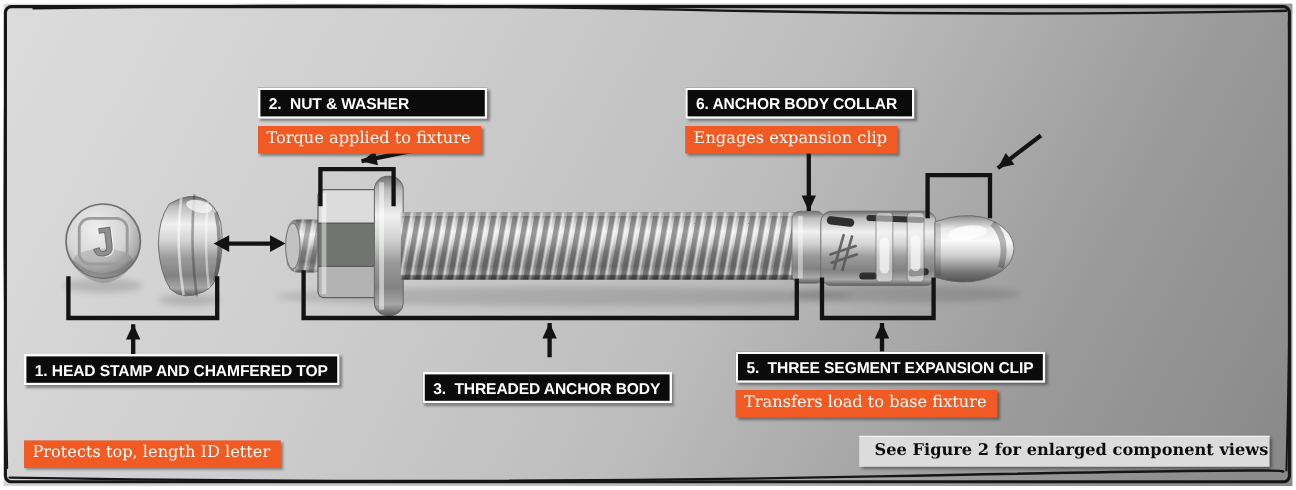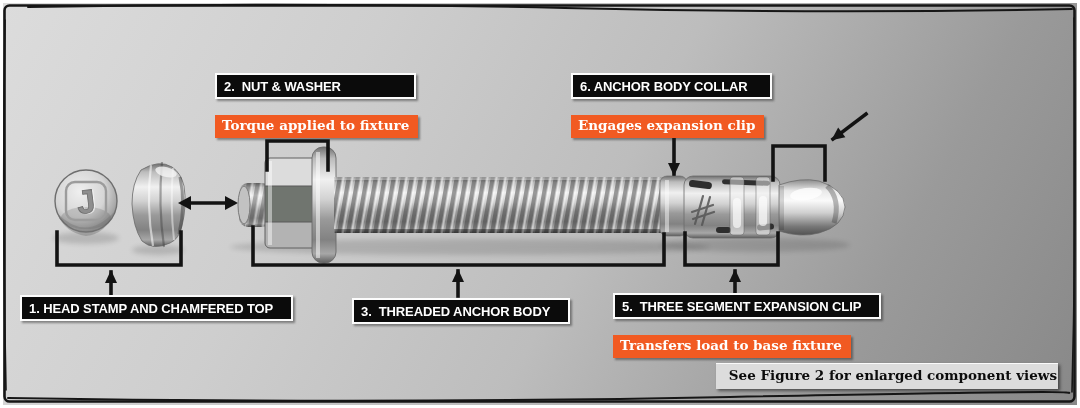--- a/index.html
+++ b/index.html
@@ -5,25 +5,25 @@
   html,body{margin:0;padding:0;background:#ffffff;}
   body{width:1080px;height:408px;overflow:hidden;font-family:"Liberation Sans",sans-serif;}
   .stage{position:relative;width:1080px;height:408px;background:#fff;}
   .paper{position:absolute;inset:3px;
     background:linear-gradient(118deg,#dcdcdc 0%,#cecece 30%,#bdbdbd 55%,#9a9a9a 80%,#888888 100%);}
   svg.overlay{position:absolute;left:0;top:0;display:block;}
 
   .callout{position:absolute;display:flex;flex-direction:column;align-items:flex-start;z-index:5;}
   .callout .title{
     background:var(--bar-black,#0b0b0b);color:#fff;font-weight:bold;font-size:13px;
-    letter-spacing:-0.1px;line-height:1;padding:5px 18px 4px 7px;border:2px solid #fcfcfc;
+    letter-spacing:-0.1px;line-height:1;padding:5px 8px 4px 7px;border:2px solid #fcfcfc;
     box-shadow:2px 2px 2px rgba(30,30,30,.45);white-space:pre;min-width:172px;}
   .callout .sub{
-    margin-top:16px;background:var(--accent,#f15a22);color:#fff;
-    font-family:"DejaVu Serif",serif;font-weight:bold;font-size:13.5px;line-height:1;
+    margin-top:6px;background:var(--accent,#f15a22);color:#fff;
+    font-family:"DejaVu Serif",serif;font-weight:normal;font-size:13.5px;line-height:1;
     padding:4px 9px 5px 7px;box-shadow:2px 2px 2px rgba(30,30,30,.45);white-space:pre;}
 
   .note{
     position:absolute;right:22px;top:363px;z-index:5;
     background:var(--note-bg,#dcdcdc);color:#0c0c0c;
     font-family:"DejaVu Serif",serif;font-weight:bold;font-size:13.5px;line-height:1;
     padding:6px 1px 6px 13px;
     box-shadow:2px 2px 3px rgba(0,0,0,.5), inset 0 1px 0 rgba(255,255,255,.85);}
 </style>
 </head>
@@ -176,28 +176,29 @@
       <rect x="4.5" y="5.5" width="1070" height="396" rx="5" stroke-width="2.6"></rect>
       <path d="M28,7 Q300,2 565,8 T1072,9" stroke-width="2"></path>
       <path d="M8,398 Q380,404 730,397 T1069,393" stroke-width="2"></path>
       <path d="M5,20 Q2,200 6,390" stroke-width="1.6"></path>
       <path d="M1074,18 Q1077,200 1072,392" stroke-width="1.6"></path>
     </g>
   </svg>
 
   <div class="callout" style="left:20px;top:295px;gap:40px;">
     <div class="title">1. HEAD STAMP AND CHAMFERED TOP</div>
+    <div class="sub">Protects top, length ID letter</div>
   </div>
 
   <div class="callout" style="left:215px;top:73px;">
     <div class="title">2.  NUT &amp; WASHER</div>
     <div class="sub">Torque applied to fixture</div>
   </div>
 
-  <div class="callout" style="left:352px;top:298px;gap:24px;">
+  <div class="callout" style="left:352px;top:310px;gap:24px;">
     <div class="title">3.  THREADED ANCHOR BODY</div>
   </div>
 
   <div class="callout" style="left:571px;top:73px;">
     <div class="title">6. ANCHOR BODY COLLAR</div>
     <div class="sub">Engages expansion clip</div>
   </div>
 
   <div class="callout" style="left:613px;top:293px;">
     <div class="title">5.  THREE SEGMENT EXPANSION CLIP</div>

